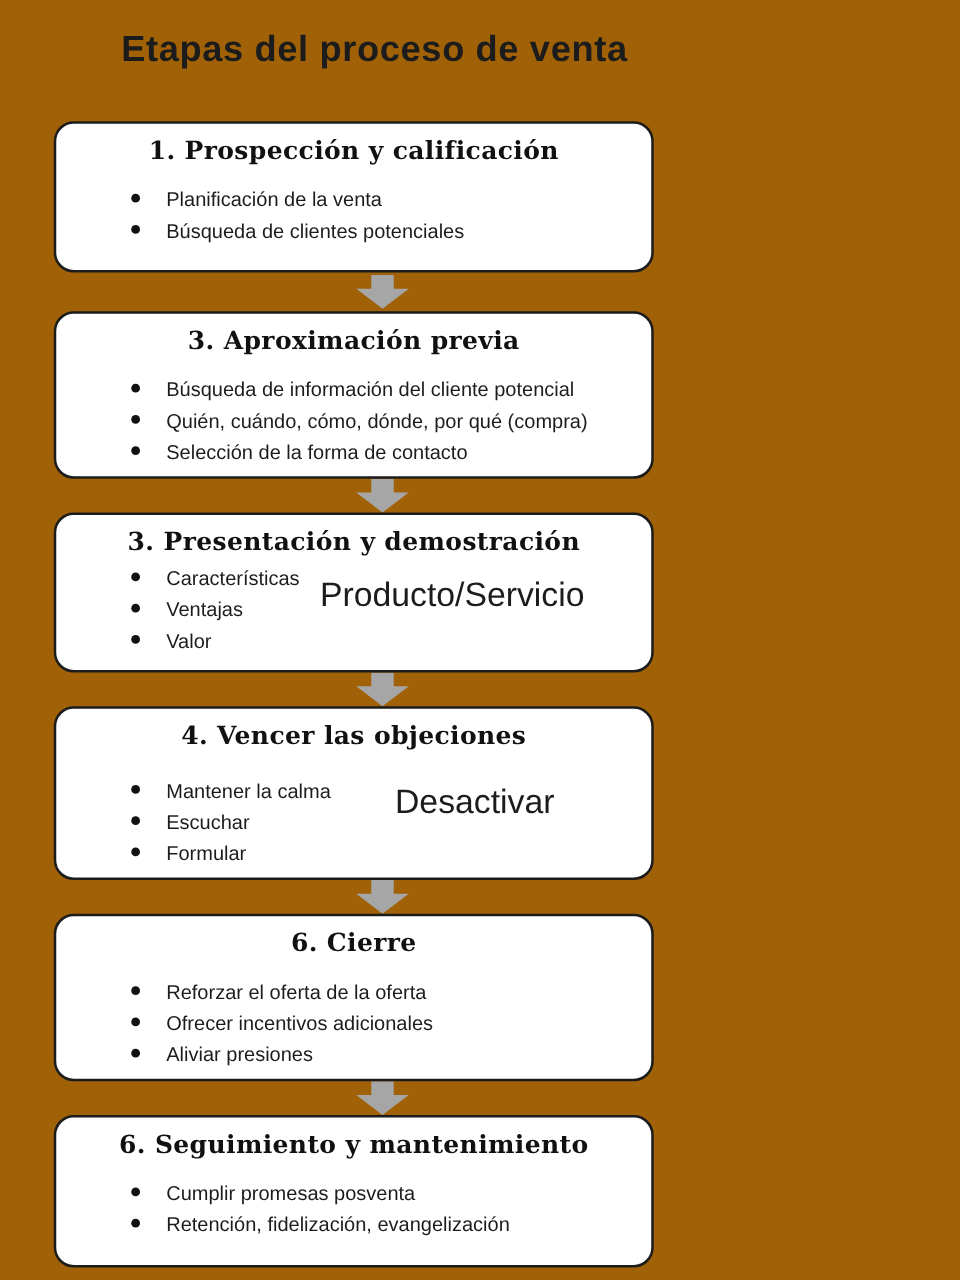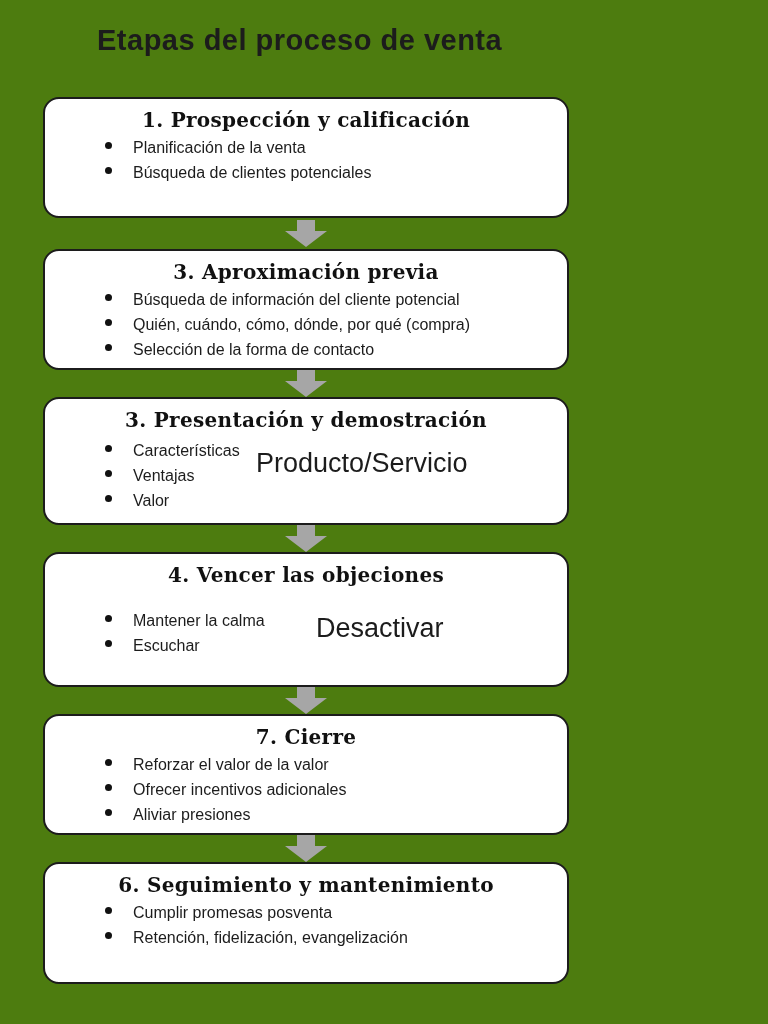--- a/index.html
+++ b/index.html
@@ -8,21 +8,21 @@
     height: 1024px;
     background: #ffffff;
     font-family: "Liberation Sans", sans-serif;
     color: #1a1a1a;
     overflow: hidden;
   }
   .page {
     position: relative;
     width: 768px;
     height: 1024px;
-    background: #4d7c0f;
+    background: #a16207;
   }
   .page-title {
     position: absolute;
     left: 97px;
     top: 24px;
     font-family: "Liberation Sans", sans-serif;
     font-size: 29px;
     font-weight: 600;
     letter-spacing: 0.5px;
     color: #1c1c1c;
@@ -31,21 +31,21 @@
   .flow {
     position: absolute;
     left: 43px;
     top: 97px;
     width: 526px;
     display: flex;
     flex-direction: column;
   }
   .stage {
     position: relative;
-    width: 526px;
+    width: 480px;
     border: 2.5px solid #1c1c1c;
     border-radius: 16px;
     background: #ffffff;
     padding: 8px 14px 6px 14px;
   }
   .stage-1 { min-height: 121px; }
   .stage-2 { min-height: 120px; }
   .stage-3 { min-height: 128px; }
   .stage-4 { min-height: 135px; }
   .stage-5 { min-height: 119px; }
@@ -54,21 +54,21 @@
     font-family: "DejaVu Serif", serif;
     font-weight: bold;
     font-size: 20px;
     line-height: 26px;
     text-align: center;
     color: #111111;
     letter-spacing: 0.3px;
   }
   .bullets {
     list-style: none;
-    margin-top: 2px;
+    margin-top: 15px;
     padding-left: 46px;
   }
   .stage-3 .bullets { margin-top: 5px; }
   .stage-4 .bullets { margin-top: 20px; }
   .bullets li {
     display: flex;
     align-items: baseline;
     font-size: 16px;
     line-height: 25px;
     color: #1c1c1c;
@@ -183,36 +183,40 @@
       <h2 class="stage-title">4. Vencer las objeciones</h2>
       <ul class="bullets">
         <li>
             <span class="dot"></span>
             <span>Mantener la calma</span>
           </li>
         <li>
             <span class="dot"></span>
             <span>Escuchar</span>
           </li>
+        <li>
+            <span class="dot"></span>
+            <span>Formular</span>
+          </li>
       </ul>
       <div class="callout callout-desactivar">Desactivar</div>
     </section>
 
     <div class="arrow-wrap">
       <svg width="44" height="27" viewBox="0 0 44 27">
           <polygon points="13,0 31,0 31,11 43,11 22,27 1,11 13,11" fill="#a6a6a6"></polygon>
         </svg>
     </div>
 
     <section class="stage stage-5">
-      <h2 class="stage-title">7. Cierre</h2>
-      <ul class="bullets">
-        <li>
-            <span class="dot"></span>
-            <span>Reforzar el valor de la valor</span>
+      <h2 class="stage-title">6. Cierre</h2>
+      <ul class="bullets">
+        <li>
+            <span class="dot"></span>
+            <span>Reforzar el oferta de la oferta</span>
           </li>
         <li>
             <span class="dot"></span>
             <span>Ofrecer incentivos adicionales</span>
           </li>
         <li>
             <span class="dot"></span>
             <span>Aliviar presiones</span>
           </li>
       </ul>

